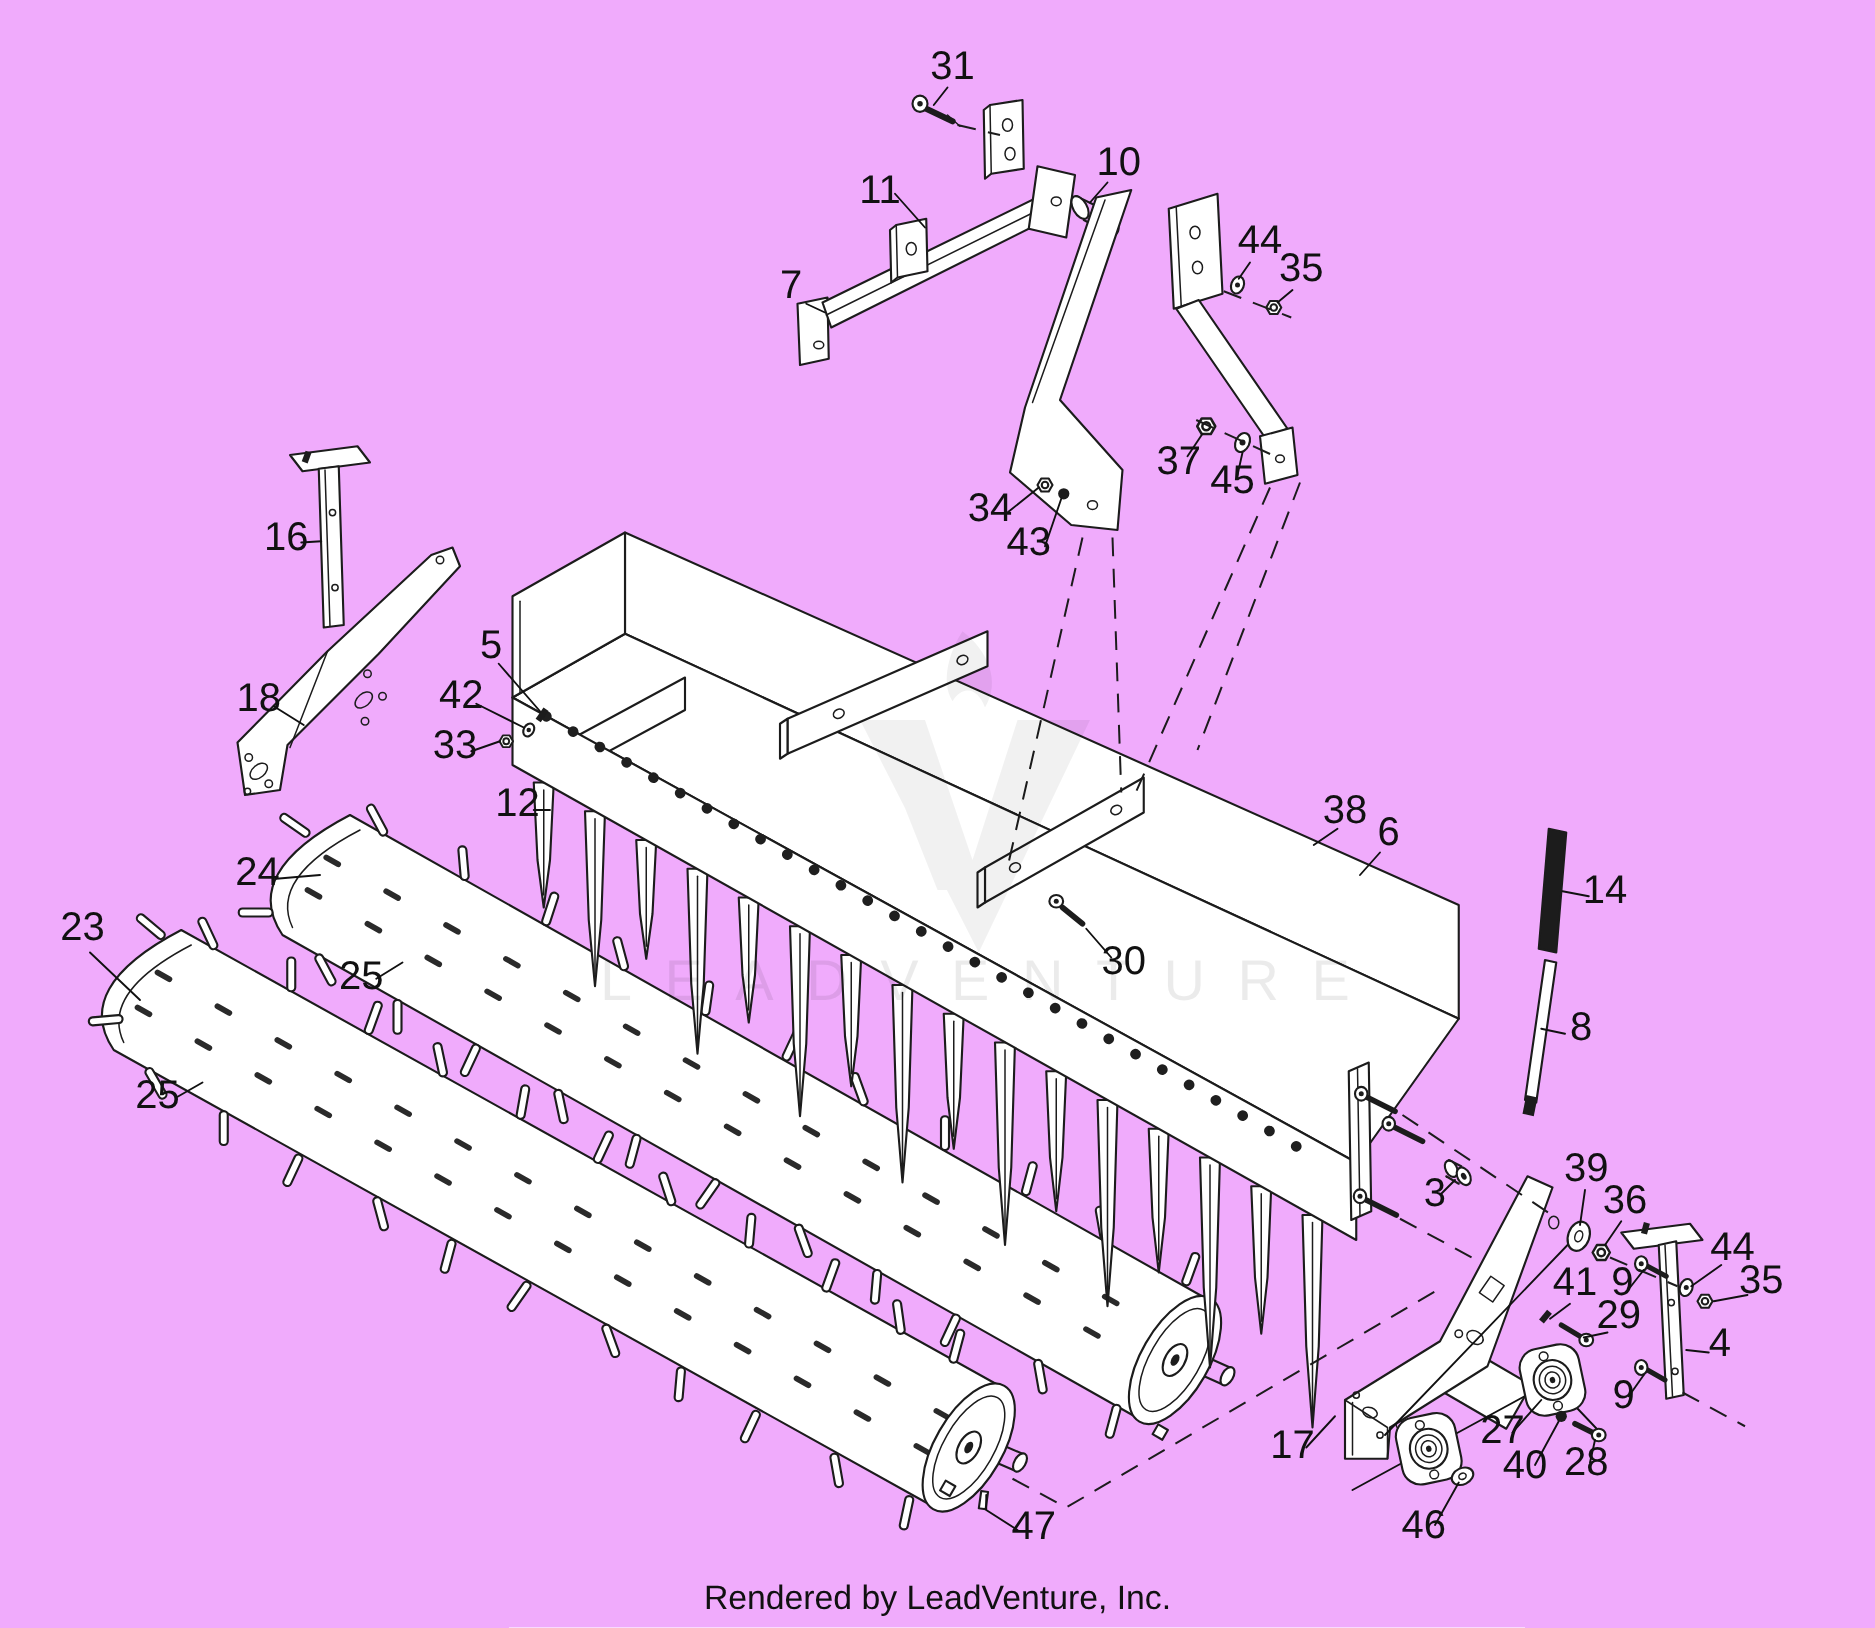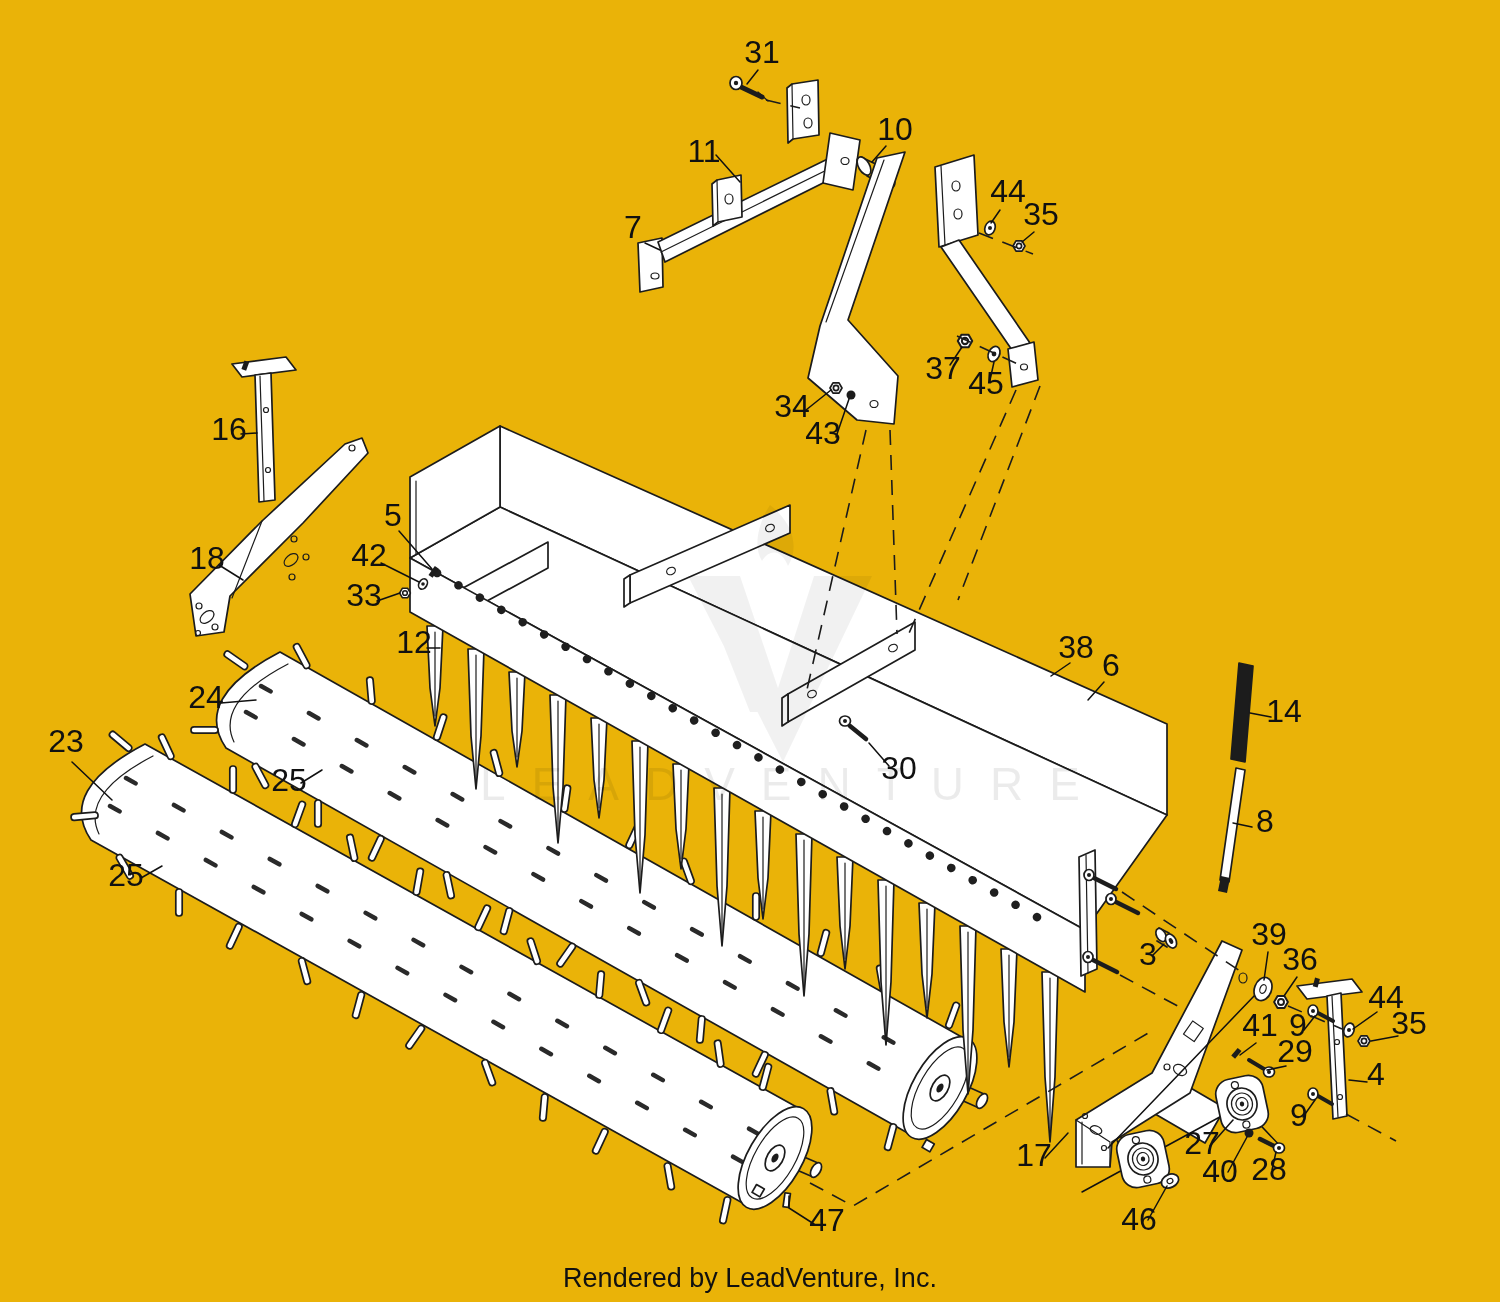--- a/index.html
+++ b/index.html
@@ -1,16 +1,16 @@
 <!DOCTYPE html>
 <html><head>
 <meta charset="utf-8">
 <style>
   html,body{margin:0;padding:0;background:#fff;}
-  .stage{position:relative;width:1500px;height:1302px;background:#eab308;overflow:hidden;
+  .stage{position:relative;width:1500px;height:1302px;background:#f0abfc;overflow:hidden;
          font-family:"Liberation Sans",sans-serif;}
   svg{position:absolute;left:0;top:0;}
   .ln{fill:none;stroke:#1c1c1c;stroke-width:1.7;stroke-linejoin:round;stroke-linecap:round;}
   .wf{fill:#ffffff;stroke:#1c1c1c;stroke-width:1.7;stroke-linejoin:round;}
   .dk{fill:#1c1c1c;stroke:none;}
   .dsh{fill:none;stroke:#1c1c1c;stroke-width:1.6;stroke-dasharray:15 10;stroke-linecap:butt;}
   .thin{stroke-width:1.2;}
   .dots{fill:none;stroke:#1f1f1f;stroke-width:8.5;stroke-dasharray:0.1 24.6;stroke-linecap:round;}
   .bdash{fill:none;stroke:#2a2a2a;stroke-width:4.5;stroke-dasharray:11 44;stroke-linecap:round;}
   .callout{font-size:32px;fill:#111;text-anchor:middle;}

